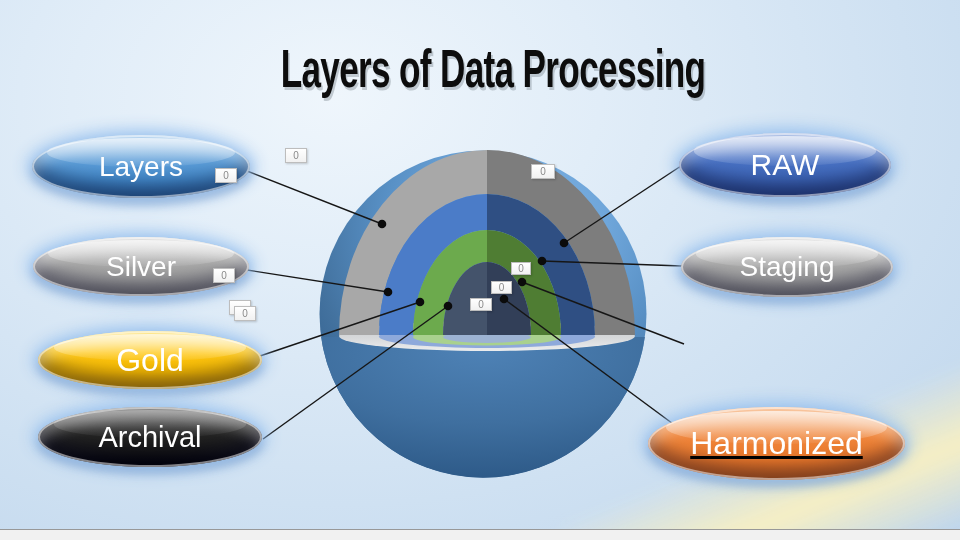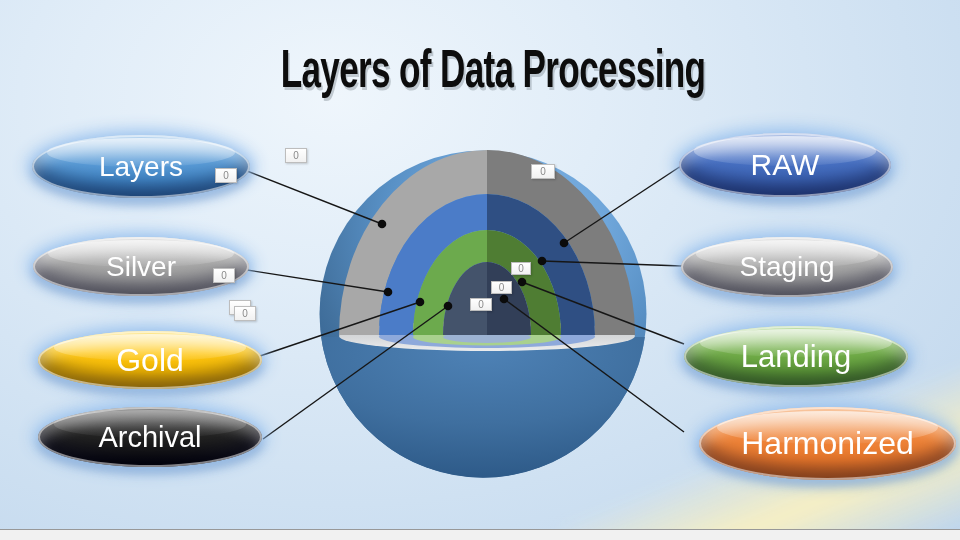--- a/index.html
+++ b/index.html
@@ -49,22 +49,22 @@
     background:linear-gradient(180deg,#ffe066 0%,#ffc713 38%,#f6b900 72%,#d99e00 100%);}
   .node-archival{left:38px; top:407px; width:224px; height:60px;
     background:linear-gradient(180deg,#5c5c5c 0%,#282828 38%,#161616 72%,#000000 100%);}
   .node-archival::before{opacity:0.45;}
   .node-raw{left:679px; top:133px; width:212px; height:64px;
     background:linear-gradient(180deg,#8ea8de 0%,#4b74c6 38%,#3c64b6 72%,#2e509c 100%);}
   .node-staging{left:681px; top:237px; width:212px; height:60px;
     background:linear-gradient(180deg,#d9d9d9 0%,#aeaeae 38%,#9d9d9d 72%,#828282 100%);text-align:center;}
   .node-landing{left:684px; top:326px; width:224px; height:61px;
     background:linear-gradient(180deg,#aad48a 0%,#76b14e 38%,#62a039 72%,#4e882a 100%);}
-  .node-harmonized{left:699px; top:407px; width:257px; height:73px;
-    background:linear-gradient(180deg,#f8b078 0%,#f0873d 38%,#e9772a 72%,#d2661c 100%);}
+  .node-harmonized{left:648px; top:407px; width:257px; height:73px;
+    background:linear-gradient(180deg,#f8b078 0%,#f0873d 38%,#e9772a 72%,#d2661c 100%);text-decoration:underline;}
   .node-bronze .node-label, .node-silver .node-label{font-size:28px;}
   .node-gold .node-label{font-size:32px;}
   .node-archival .node-label{font-size:29px;text-align:right;}
   .node-raw .node-label{font-size:30px;}
   .node-staging .node-label{font-size:28px;}
   .node-landing .node-label{font-size:31px;}
   .node-harmonized .node-label{font-size:32px;}
   .zbadge{
     position:absolute; z-index:3;
     background:linear-gradient(180deg,#ffffff,#f1f1f1);
@@ -159,23 +159,20 @@
   </div>
   <div class="node node-archival">
     <span class="node-label">Archival</span>
   </div>
   <div class="node node-raw">
     <span class="node-label">RAW</span>
   </div>
   <div class="node node-staging">
     <span class="node-label">Staging</span>
   </div>
-  <div class="node node-landing">
-    <span class="node-label">Landing</span>
-  </div>
   <div class="node node-harmonized">
     <span class="node-label">Harmonized</span>
   </div>
 
   <div class="zbadge" style="left:285px; top:148px; width:22px; height:15px;">0</div>
   <div class="zbadge" style="left:215px; top:168px; width:22px; height:15px;">0</div>
   <div class="zbadge" style="left:213px; top:268px; width:22px; height:15px;">0</div>
   <div class="zbadge" style="left:229px; top:300px; width:22px; height:15px;"></div>
   <div class="zbadge" style="left:234px; top:306px; width:22px; height:15px;">0</div>
   <div class="zbadge" style="left:531px; top:164px; width:24px; height:15px;">0</div>

